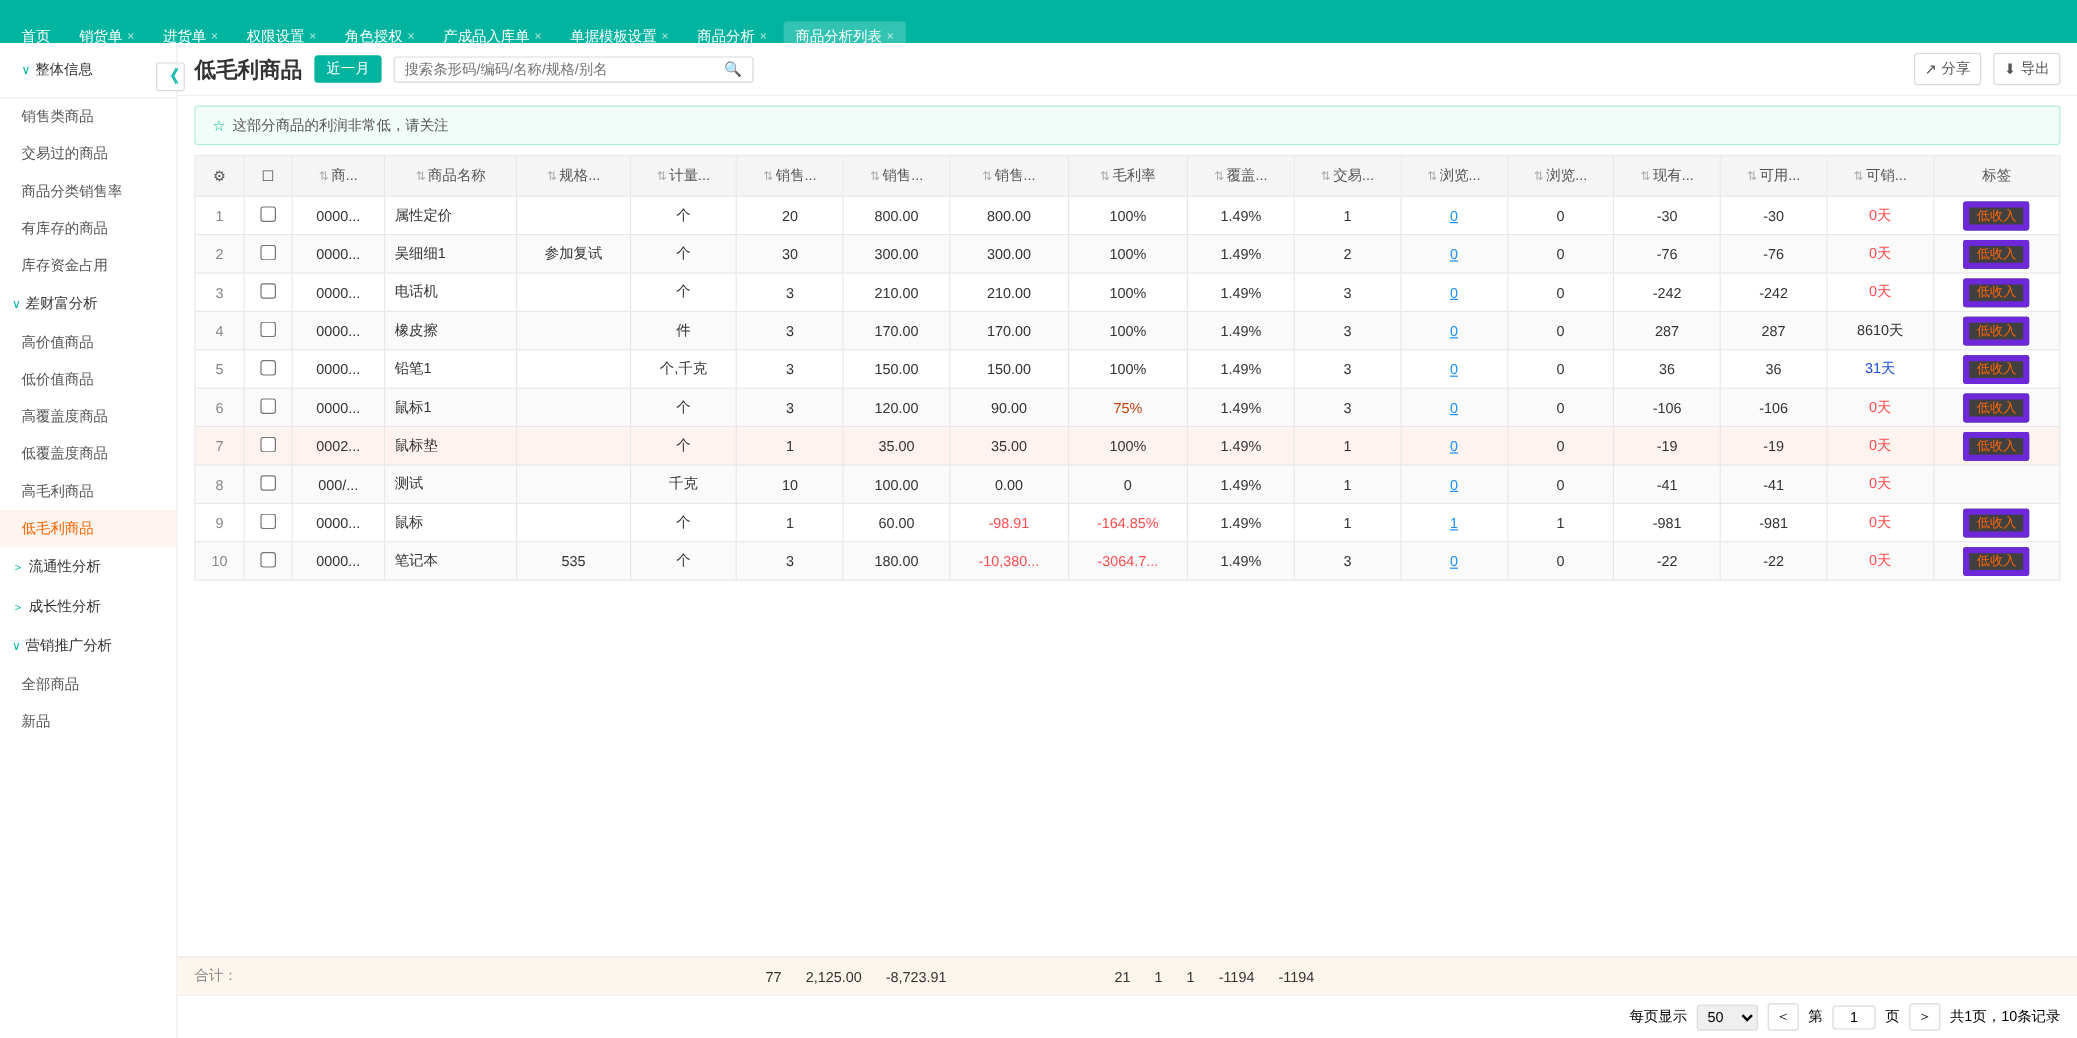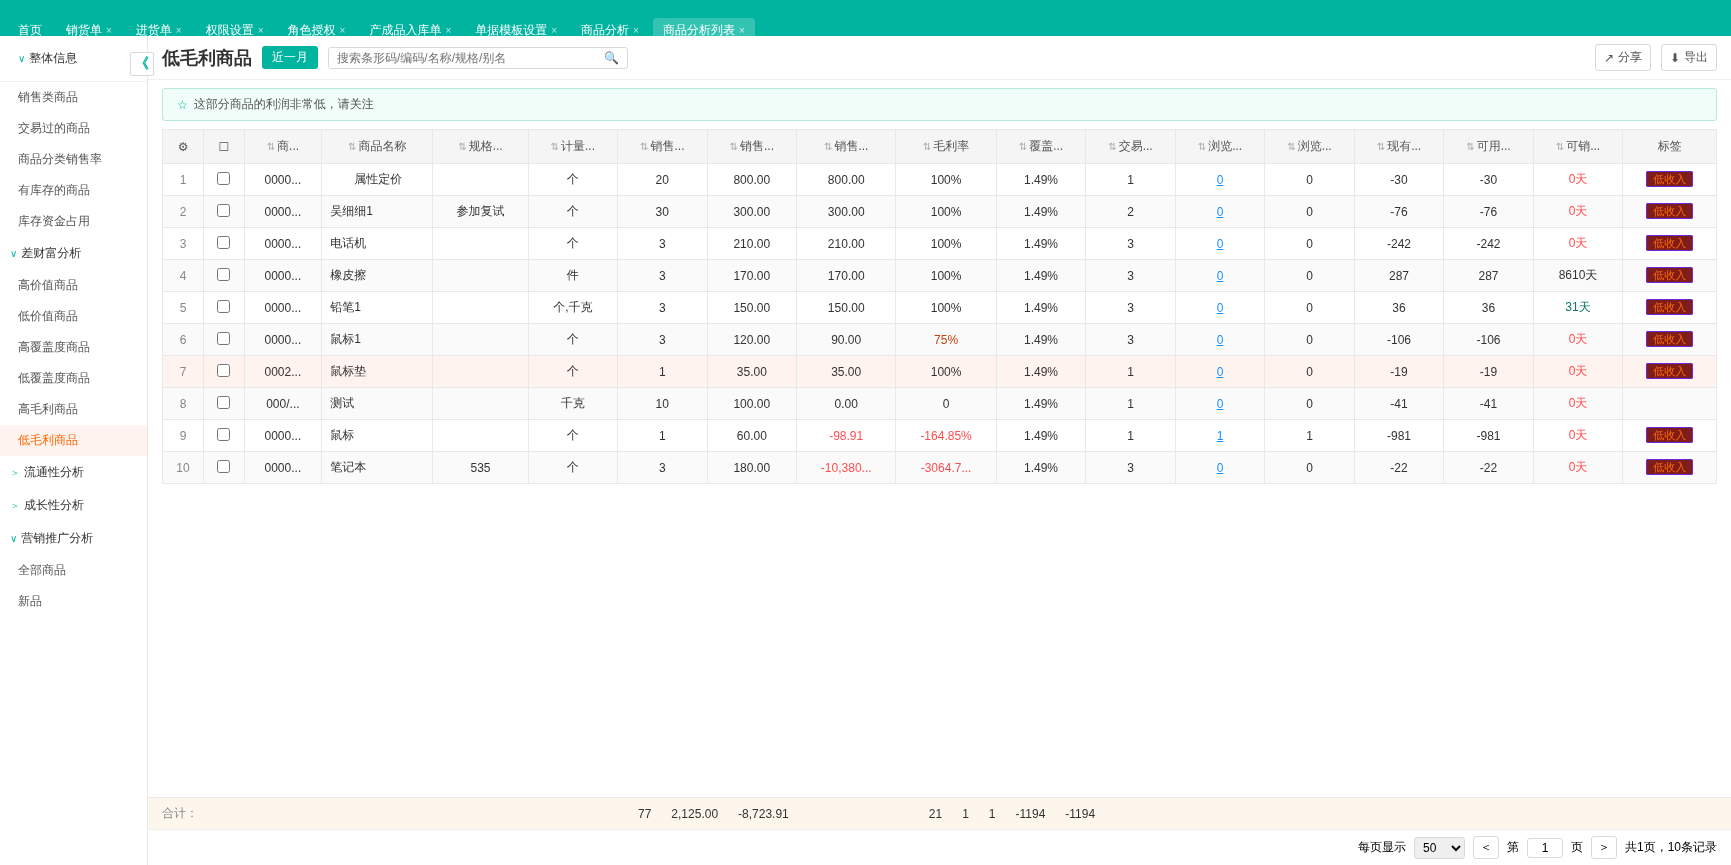--- a/index.html
+++ b/index.html
@@ -171,23 +171,23 @@
     tbody td {
       padding: 7px 6px;
       border: 1px solid #e8e8e8;
       text-align: center;
       color: #333;
       white-space: nowrap;
     }
     .row-num { color: #888; }
     .link-cell { color: #1890ff; text-decoration: underline; cursor: pointer; }
     .tag-low-income {
-      background: #7f1d1d;
+      background: #404040;
       color: #ff6600;
-      border: 1px solid #6d28d9;
+      border: 5px solid #6d28d9;
       padding: 1px 6px;
       border-radius: 2px;
       font-size: 11px;
     }
 
     
     .table-footer {
       background: #fdf6ec;
       border-top: 1px solid #e8e8e8;
       padding: 7px 14px;
@@ -405,21 +405,21 @@
             <th>
                 <div class="col-label">标签</div>
               </th>
           </tr>
         </thead>
         <tbody id="table-body">
         <tr>
     <td class="row-num">1</td>
     <td><input type="checkbox" style=""></td>
     <td>0000...</td>
-    <td style="text-align:center; padding-left:8px;">属性定价</td>
+    <td style="text-align:left; padding-left:8px;">属性定价</td>
     <td></td>
     <td>个</td>
     <td>20</td>
     <td>800.00</td>
     <td style="color:#333">800.00</td>
     <td style="color:#333">100%</td>
     <td>1.49%</td>
     <td>1</td>
     <td class="link-cell">0</td>
     <td>0</td>
@@ -498,21 +498,21 @@
     <td>3</td>
     <td>150.00</td>
     <td style="color:#333">150.00</td>
     <td style="color:#333">100%</td>
     <td>1.49%</td>
     <td>3</td>
     <td class="link-cell">0</td>
     <td>0</td>
     <td>36</td>
     <td>36</td>
-    <td style="color:#0f766e">31天</td>
+    <td style="color:#1d4ed8">31天</td>
     <td><span class="tag-low-income">低收入</span></td>
   </tr>
             <tr>
     <td class="row-num">6</td>
     <td><input type="checkbox" style=""></td>
     <td>0000...</td>
     <td style="text-align:left; padding-left:8px;">鼠标1</td>
     <td></td>
     <td>个</td>
     <td>3</td>

